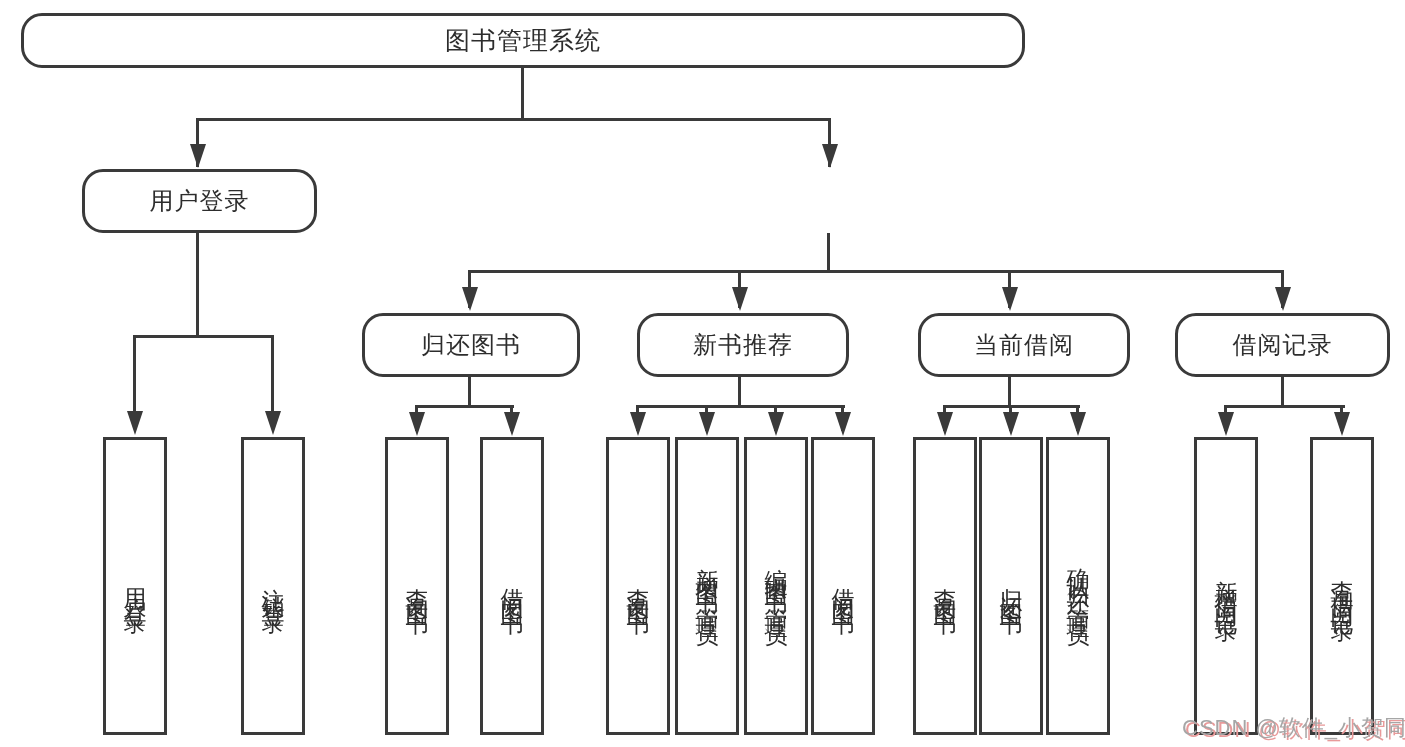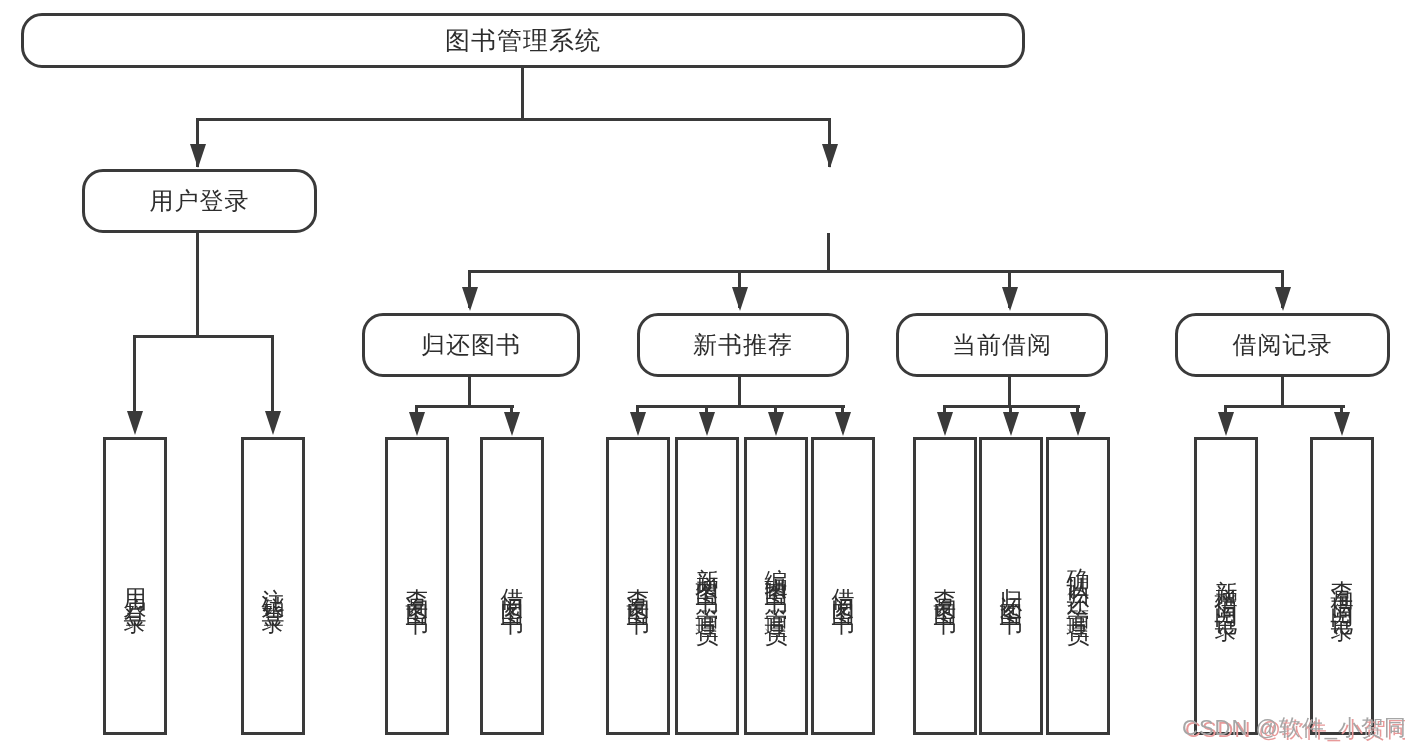--- a/index.html
+++ b/index.html
@@ -144,21 +144,21 @@
 
 
   <div class="box hbox" style="left:362px;top:313px;width:218px;height:64px;">
     <span>归还图书</span>
   </div>
 
   <div class="box hbox" style="left:637px;top:313px;width:212px;height:64px;">
     <span>新书推荐</span>
   </div>
 
-  <div class="box hbox" style="left:896px;top:313px;width:212px;height:64px;">
+  <div class="box hbox" style="left:918px;top:313px;width:212px;height:64px;">
     <span>当前借阅</span>
   </div>
 
   <div class="box hbox" style="left:1175px;top:313px;width:215px;height:64px;">
     <span>借阅记录</span>
   </div>
 
   <div class="box vbox" style="left:103px;top:437px;width:64px;height:298px;">
     <span>用户登录</span>
   </div>

